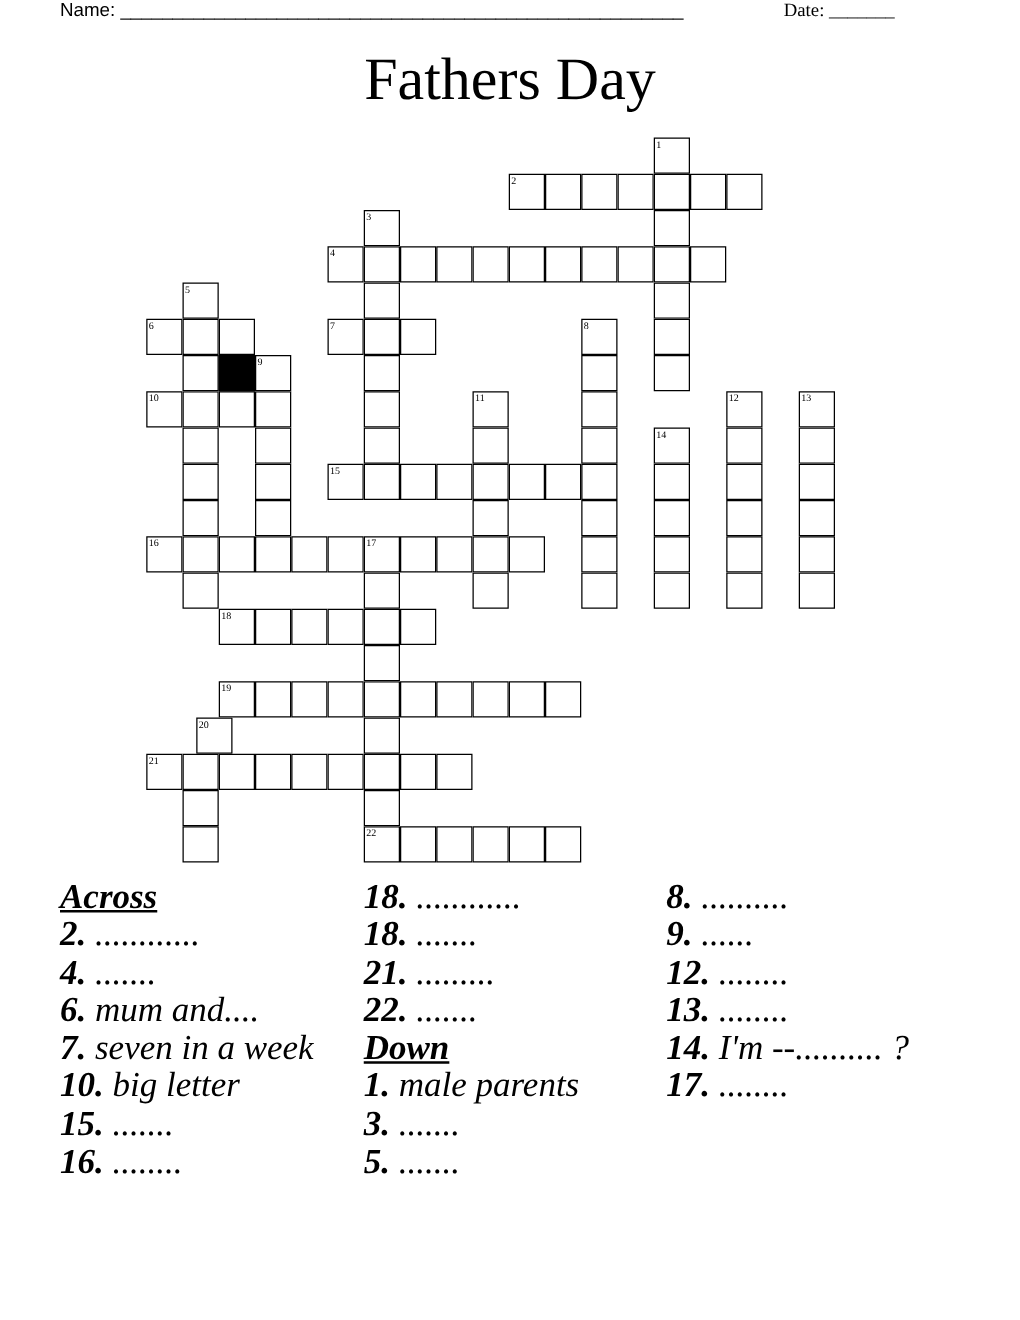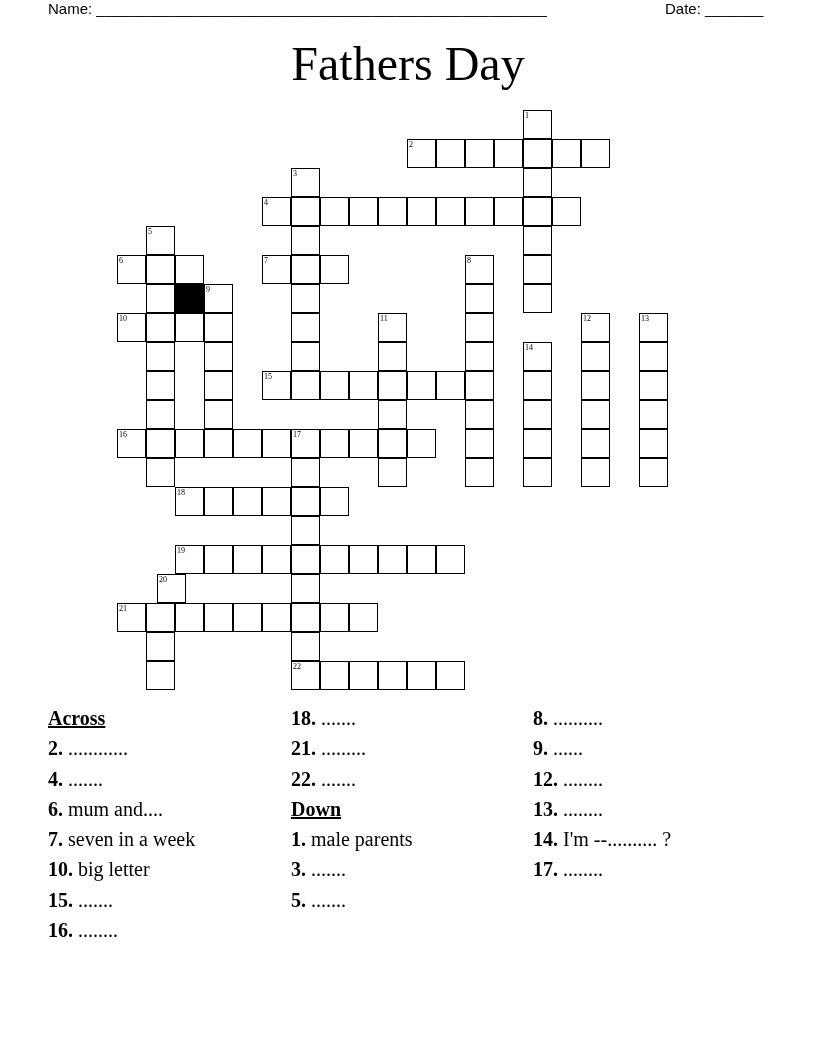--- a/index.html
+++ b/index.html
@@ -4,30 +4,30 @@
 <style>
   html, body { margin:0; padding:0; background:#ffffff; }
   body { width:816px; height:1056px; position:relative; overflow:hidden; font-family:"Liberation Serif", serif; color:#000; }
   .header-name { position:absolute; left:48px; top:0; }
   .header-date { position:absolute; left:627px; top:0; }
   .title { position:absolute; left:0; width:816px; top:34px; text-align:center; font-size:48px; line-height:60px; font-family:"Liberation Serif", serif; }
   #grid { position:absolute; left:0; top:0; width:816px; height:700px; }
   .cell { position:absolute; width:29px; height:29px; box-sizing:border-box; border:1.5px solid #000; background:#fff; }
   .cell.black { background:#000; }
   .num { position:absolute; left:1px; top:0px; font-size:8px; line-height:9px; font-family:"Liberation Serif", serif; }
-  .clues-col { position:absolute; top:703px; font-size:20px; line-height:30.3px; }
+  .clues-col { position:absolute; top:703px; font-size:28px; line-height:30.3px;font-style:italic; }
   .clue { white-space:nowrap; }
   .clue b { font-weight:bold; }
   .clue-heading { font-weight:bold; text-decoration:underline; }
 </style>
 </head>
 <body>
 
 <div class="header-name" style="font-family:'Liberation Sans',sans-serif;font-size:15px;line-height:18px;">Name: ______________________________________________________</div>
-<div class="header-date" style="font-family:Liberation Sans, sans-serif;font-size:15px;line-height:18px;margin-left:38px;">Date: _______</div>
+<div class="header-date" style="font-family:Liberation Serif, serif;font-size:15px;line-height:18px;">Date: _______</div>
 
 <div class="title">Fathers Day</div>
 
 <div id="grid">
     <div class="cell" style="left: 407px; top: 139px;">
       <span class="num">2</span>
     </div>
     <div class="cell" style="left: 436px; top: 139px;"></div>
     <div class="cell" style="left: 465px; top: 139px;"></div>
     <div class="cell" style="left: 494px; top: 139px;"></div>
@@ -210,20 +210,21 @@
   <div class="clue"><b>2.</b> <span>............</span></div>
   <div class="clue"><b>4.</b> <span>.......</span></div>
   <div class="clue"><b>6.</b> <span>mum and....</span></div>
   <div class="clue"><b>7.</b> <span>seven in a week</span></div>
   <div class="clue"><b>10.</b> <span>big letter</span></div>
   <div class="clue"><b>15.</b> <span>.......</span></div>
   <div class="clue"><b>16.</b> <span>........</span></div>
 </div>
 
 <div class="clues-col" id="col2" style="left:291px;">
+  <div class="clue"><b>18.</b> <span>............</span></div>
   <div class="clue"><b>18.</b> <span>.......</span></div>
   <div class="clue"><b>21.</b> <span>.........</span></div>
   <div class="clue"><b>22.</b> <span>.......</span></div>
   <div class="clue-heading">Down</div>
   <div class="clue"><b>1.</b> <span>male parents</span></div>
   <div class="clue"><b>3.</b> <span>.......</span></div>
   <div class="clue"><b>5.</b> <span>.......</span></div>
 </div>
 
 <div class="clues-col" id="col3" style="left:533px;">

